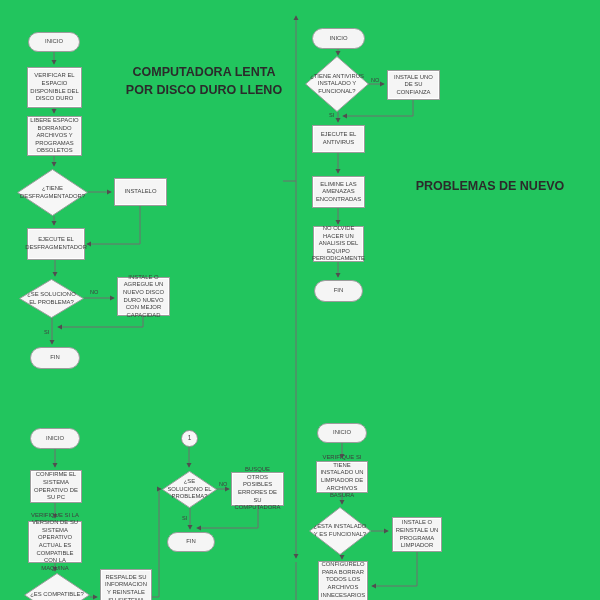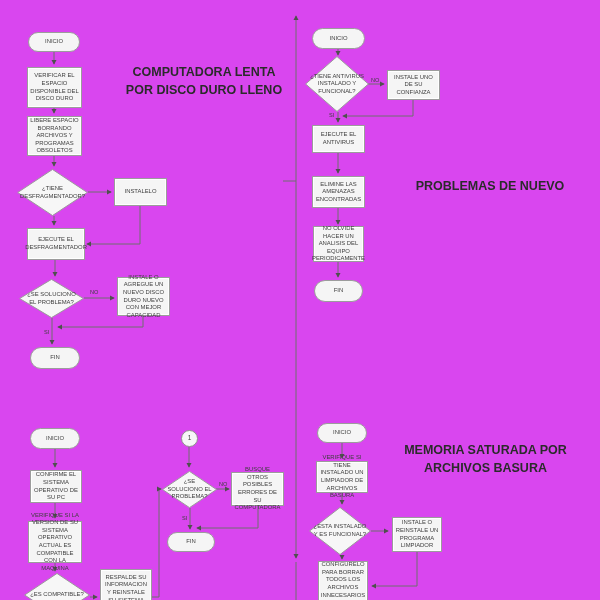--- a/index.html
+++ b/index.html
@@ -1,17 +1,17 @@
 <!DOCTYPE html>
 <html><head>
 <meta charset="utf-8">
 <style>
   html,body{margin:0;padding:0;background:#ffffff;}
   .canvas{
-    position:relative;width:600px;height:600px;overflow:hidden;background:#d946ef;
+    position:relative;width:600px;height:600px;overflow:hidden;background:#22c55e;
     font-family:"Liberation Sans", sans-serif;
   }
   .wires{position:absolute;left:0;top:0;width:600px;height:600px;}
   .wire{fill:none;stroke:#6e6e6e;stroke-width:1;}
   .node{
     position:absolute;display:flex;align-items:center;justify-content:center;
     box-sizing:border-box;text-align:center;color:#3f3f3f;
     font-size:5.9px;line-height:1.28;letter-spacing:0;
   }
   .box{background:#f5f5f5;border:1px solid #9c9c9c;padding:1px 2px;box-shadow:inset 0 0 0 1px #ffffff;}
@@ -75,21 +75,20 @@
 
     <polyline class="wire" points="342,443 342,458" marker-end="url(#arrow)"></polyline>
     <polyline class="wire" points="342,493 342,504" marker-end="url(#arrow)"></polyline>
     <polyline class="wire" points="371,531 388,531" marker-end="url(#arrow)"></polyline>
     <polyline class="wire" points="342,555 342,559" marker-end="url(#arrow)"></polyline>
     <polyline class="wire" points="417,552 417,586 372,586" marker-end="url(#arrow)"></polyline>
   </svg>
 
   <div class="title" style="left:123px;top:63px;width:162px;">COMPUTADORA LENTA POR DISCO DURO LLENO</div>
   <div class="title" style="left:405px;top:177px;width:170px;white-space:nowrap;">PROBLEMAS DE NUEVO</div>
-  <div class="title" style="left:398px;top:441px;width:175px;">MEMORIA SATURADA POR ARCHIVOS BASURA</div>
 
   <div class="node oval" style="left:28px;top:32px;width:52px;height:20px;">INICIO</div>
   <div class="node box" style="left:27px;top:67px;width:55px;height:41px;">VERIFICAR EL ESPACIO DISPONIBLE DEL DISCO DURO</div>
   <div class="node box" style="left:27px;top:116px;width:55px;height:40px;">LIBERE ESPACIO BORRANDO ARCHIVOS Y PROGRAMAS OBSOLETOS</div>
   <div class="node diamond" style="left:17px;top:169px;width:71px;height:47px;">
     <svg viewBox="0 0 100 100" preserveAspectRatio="none">
         <polygon points="50,1 99,50 50,99 1,50"></polygon>
       </svg>
     <span>¿TIENE DESFRAGMENTADOR?</span>
   </div>

